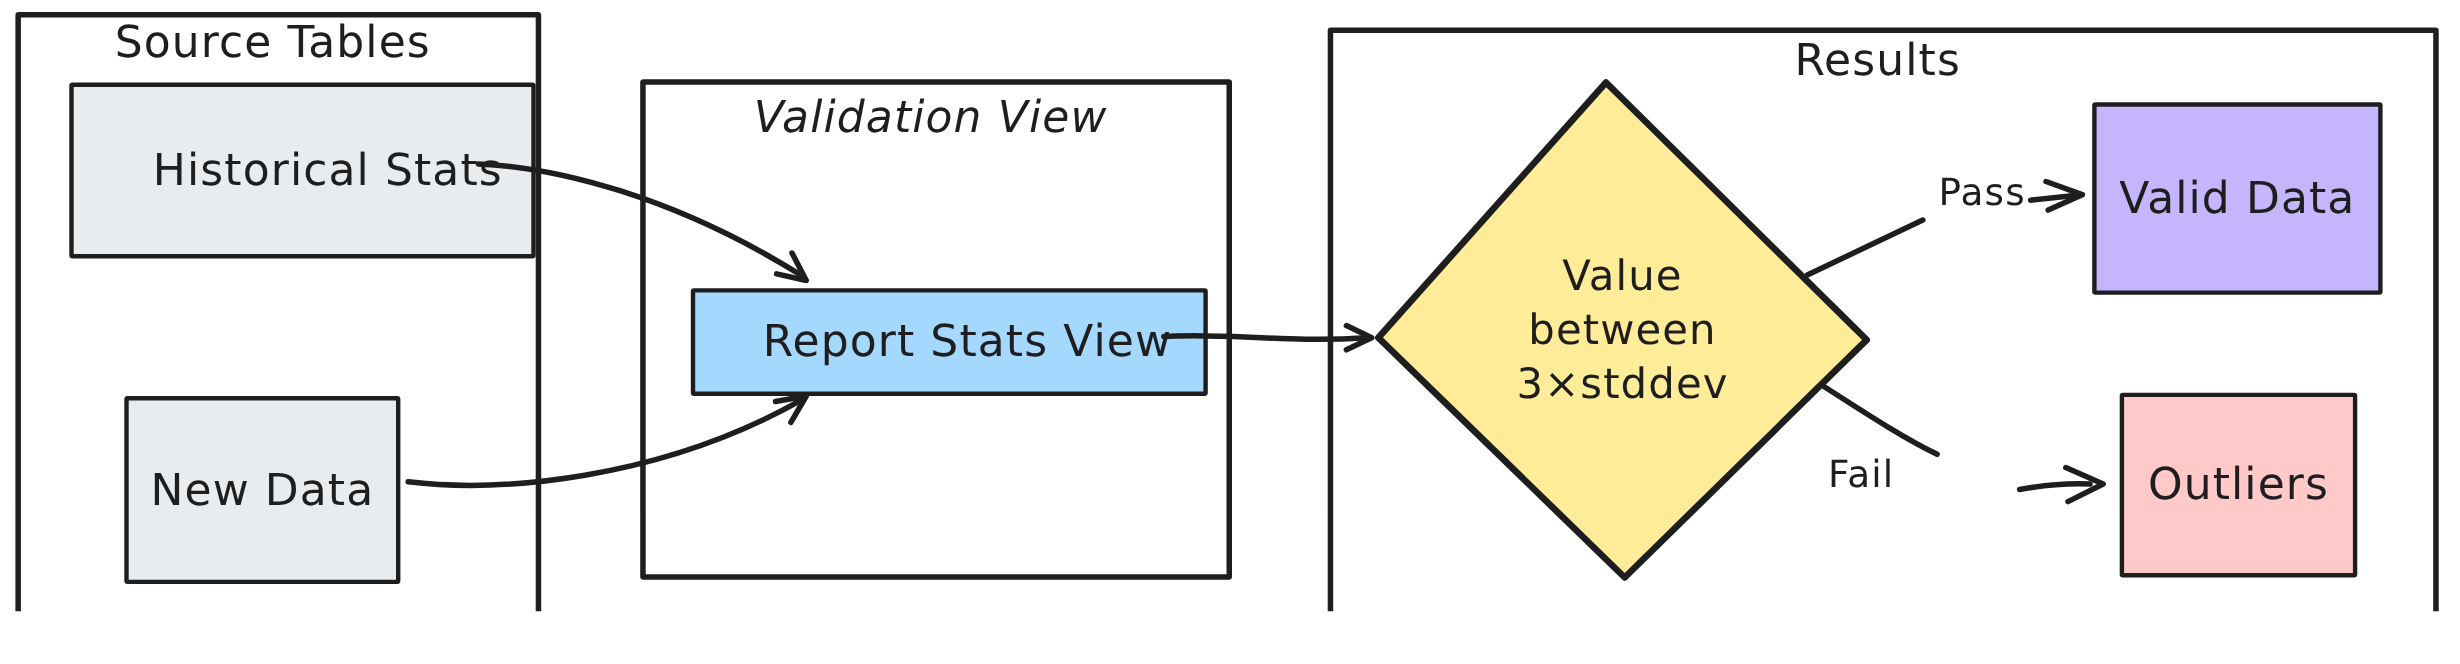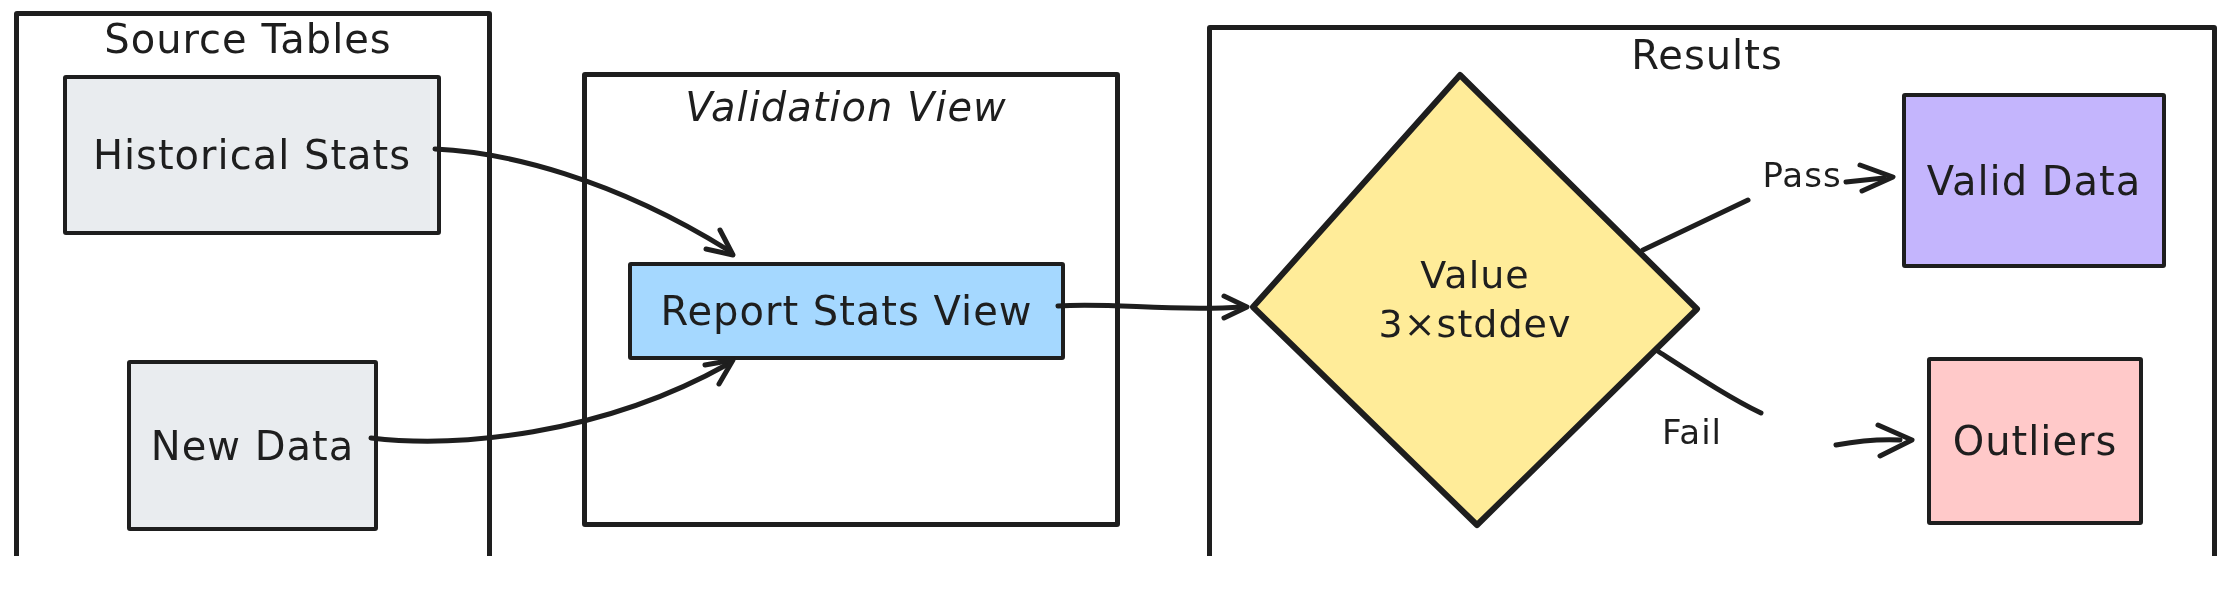--- a/index.html
+++ b/index.html
@@ -42,23 +42,23 @@
     border: 4px solid #1e1e1e;
     border-radius: 3px;
     display: flex;
     align-items: center;
     justify-content: center;
     font-size: 40px;
     letter-spacing: 1px;
     z-index: 2;
     white-space: nowrap;
   }
-  #n-historical { left: 63px;   top: 75px;  width: 370px; height: 152px; background: #e9ecef; }
-  #n-newdata    { left: 127px;  top: 360px; width: 243px; height: 163px; background: #e9ecef; }
-  #n-report     { left: 628px;  top: 262px; width: 429px; height: 90px;  background: #a5d8ff; }
+  #n-historical { left: 63px;   top: 75px;  width: 370px; height: 152px; background: #e9ecef; padding-left: 46px; }
+  #n-newdata    { left: 113px;  top: 360px; width: 243px; height: 163px; background: #e9ecef; }
+  #n-report     { left: 628px;  top: 262px; width: 429px; height: 90px;  background: #a5d8ff; padding-left: 33px; }
   #n-valid      { left: 1902px; top: 93px;  width: 256px; height: 167px; background: #c4b5fd; }
   #n-outliers   { left: 1927px; top: 357px; width: 208px; height: 160px; background: #ffc9c9; }
 
   
   .diamond-text {
     position: absolute;
     left: 1253px; top: 75px; width: 444px; height: 450px;
     display: flex;
     flex-direction: column;
     align-items: center;
@@ -148,19 +148,20 @@
     <path d="M 1846 182 L 1884 178"></path>
     <path d="M 1860 165 L 1893 177 L 1862 191"></path>
 
     <path d="M 1656 350 C 1695 375, 1730 398, 1761 413"></path>
     <path d="M 1836 445 C 1858 441, 1880 439, 1900 440"></path>
     <path d="M 1878 425 L 1912 440 L 1880 456"></path>
   </svg>
 
   <div class="diamond-text">
     <span>Value</span>
+    <span>between</span>
     <span>3×stddev</span>
   </div>
 
   <div class="edge-label" id="l-pass">Pass</div>
   <div class="edge-label" id="l-fail">Fail</div>
 
 </div>
 
 </body></html>

